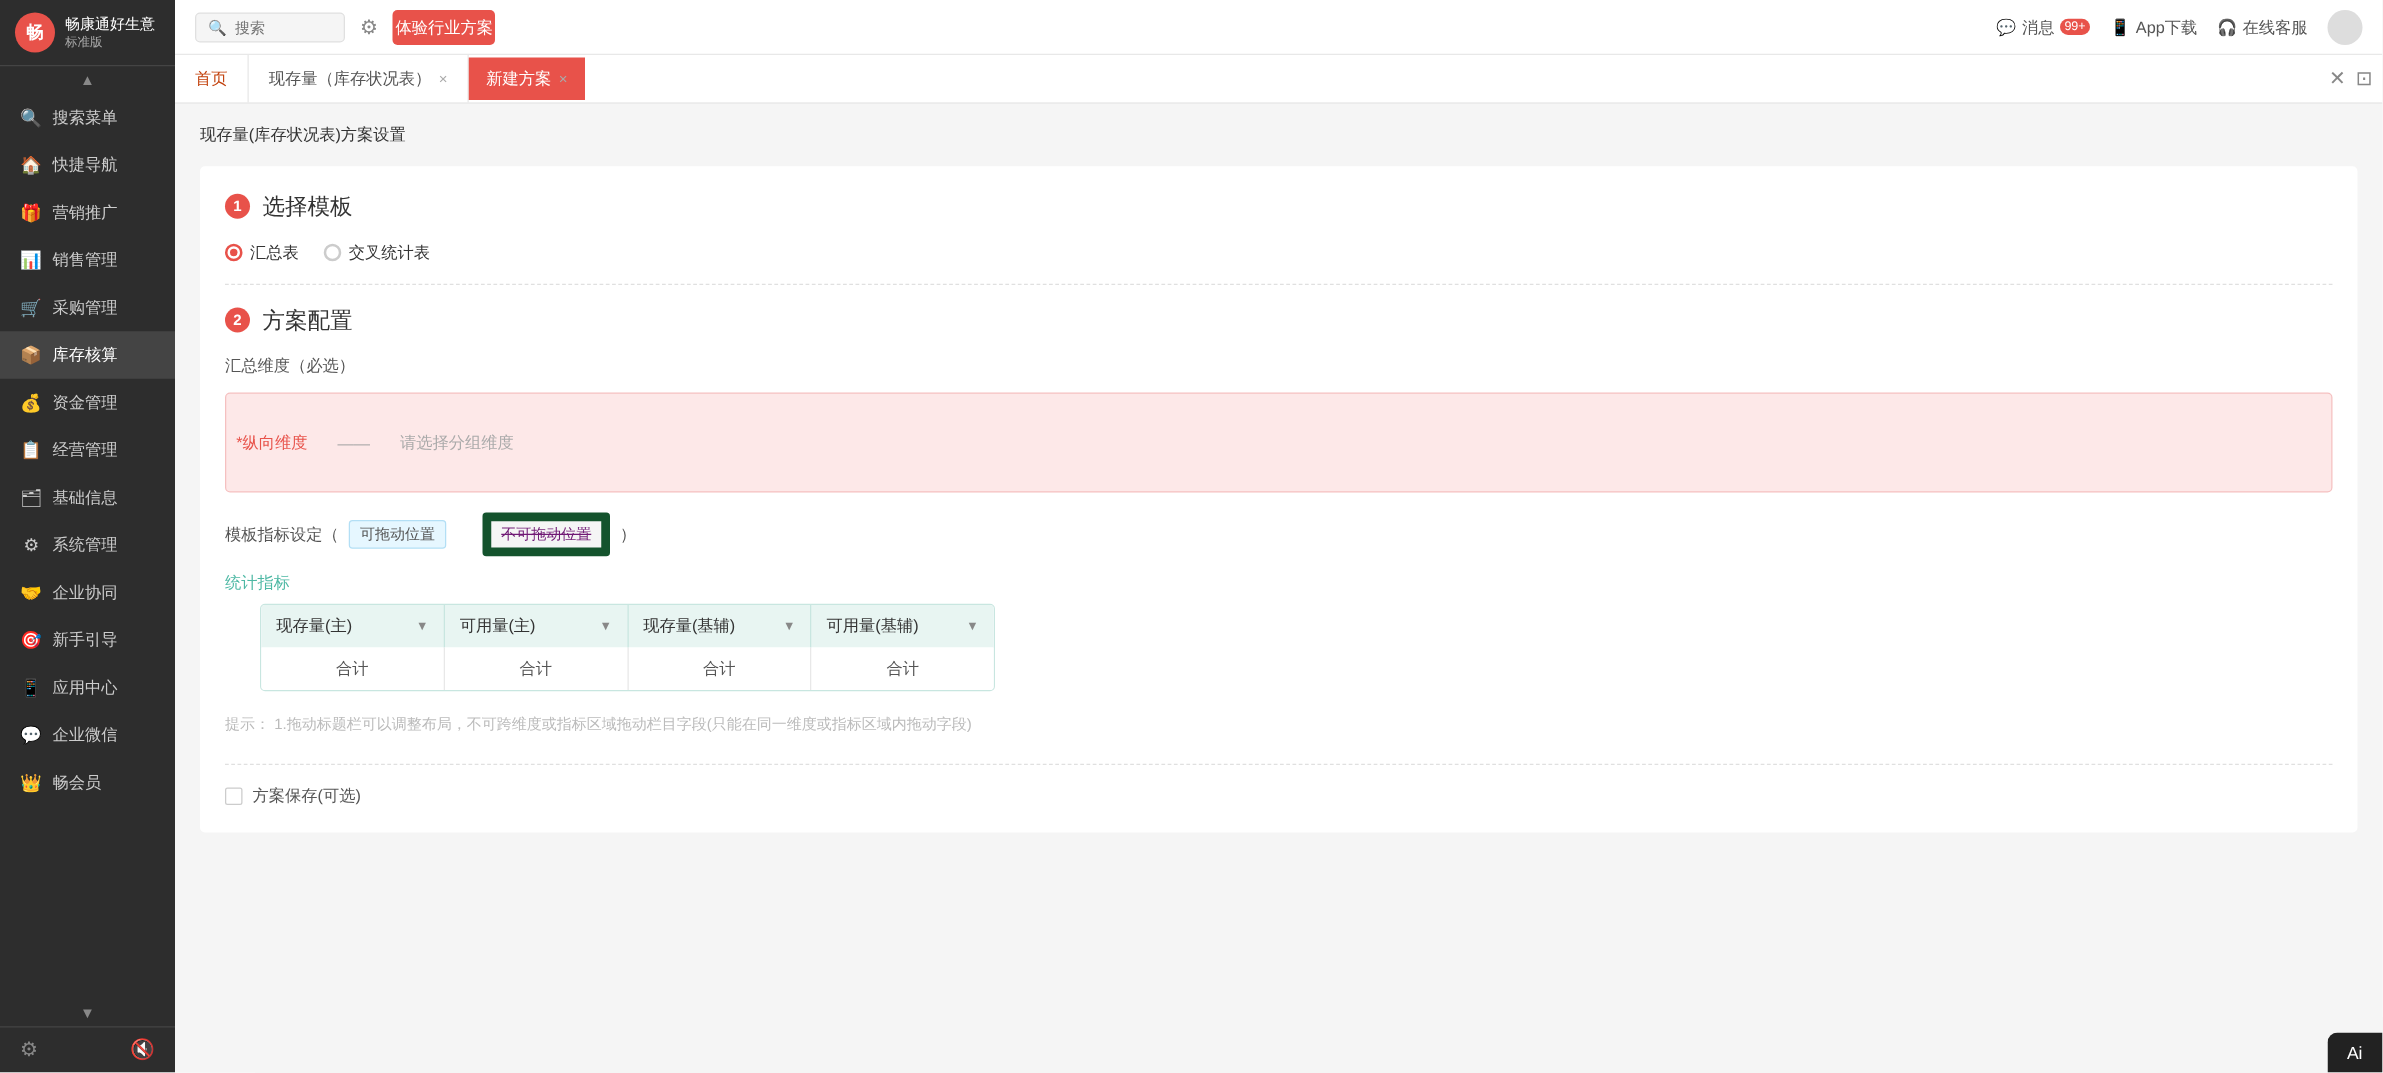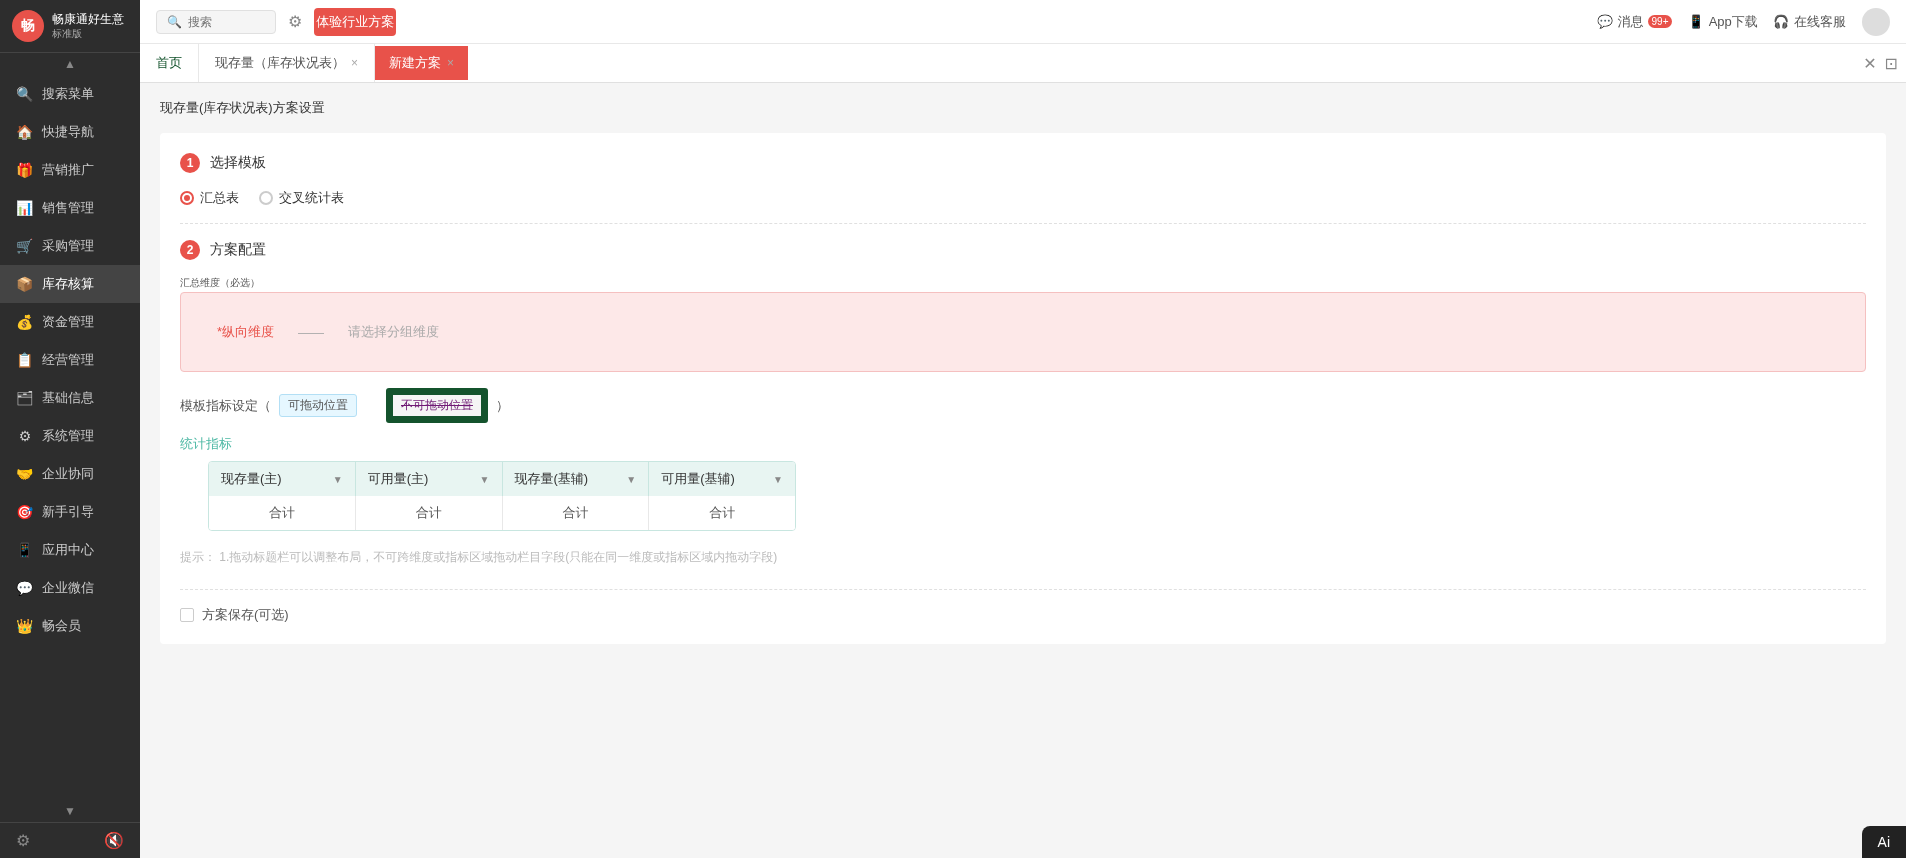--- a/index.html
+++ b/index.html
@@ -98,21 +98,21 @@
       display: flex; align-items: center;
       background: #fff;
       border-bottom: 1px solid #e0e0e0;
       flex-shrink: 0;
     }
     .tab {
       display: flex; align-items: center; gap: 6px;
       padding: 10px 16px; font-size: 13px; cursor: pointer; color: #555;
       border-right: 1px solid #e8e8e8;
     }
-    .tab-home { color: #14532d; align-items: center; }
+    .tab-home { color: #c2410c; align-items: center; }
     .tab-close {
       font-size: 12px; color: #aaa; cursor: pointer; line-height: 1;
     }
     .tab-new {
       background: #e8524a; color: #fff;
       display: flex; align-items: center; gap: 6px;
       padding: 8px 14px; font-size: 13px; cursor: pointer;
     }
 
     
@@ -129,41 +129,41 @@
 
     
     .step-header {
       display: flex; align-items: center; gap: 10px; margin-bottom: 16px;
     }
     .step-num {
       width: 20px; height: 20px; background: #e8524a; border-radius: 50%;
       color: #fff; font-size: 12px; display: flex; align-items: center; justify-content: center;
       font-weight: bold; flex-shrink: 0;
     }
-    .step-label { font-size: 14px; font-weight: 500; color: #333; }
+    .step-label { font-size: 18px; font-weight: 500; color: #333; }
 
     .radio-group { display: flex; align-items: center; gap: 20px; }
     .radio-item { display: flex; align-items: center; gap: 6px; cursor: pointer; font-size: 13px; color: #333; }
     .radio-dot {
       width: 14px; height: 14px; border-radius: 50%; border: 2px solid #ccc;
       display: flex; align-items: center; justify-content: center;
     }
     .radio-dot.checked { border-color: #e8524a; }
     .radio-dot.checked::after {
       content: ''; width: 6px; height: 6px; background: #e8524a; border-radius: 50%;
     }
 
     .section-divider { border: none; border-top: 1px dashed #e0e0e0; margin: 16px 0; }
 
     
-    .config-label { font-size: 10px; color: #555; margin-bottom: 2px; }
+    .config-label { font-size: 13px; color: #555; margin-bottom: 12px; }
 
     .dimension-area {
       background: #fde8e8; border: 1px solid #f5c0c0; border-radius: 4px;
-      padding: 20px 36px; margin-bottom: 16px;
+      padding: 20px 8px; margin-bottom: 16px;
       min-height: 80px; display: flex; align-items: center;
     }
     .dimension-placeholder { display: flex; align-items: center; gap: 16px; }
     .dimension-required { color: #e8524a; font-size: 13px; }
     .dimension-line { color: #aaa; margin: 0 8px; }
     .dimension-hint { color: #aaa; font-size: 13px; }
 
     
     .indicator-config-row {
       display: flex; align-items: center; gap: 8px; margin-bottom: 12px;

